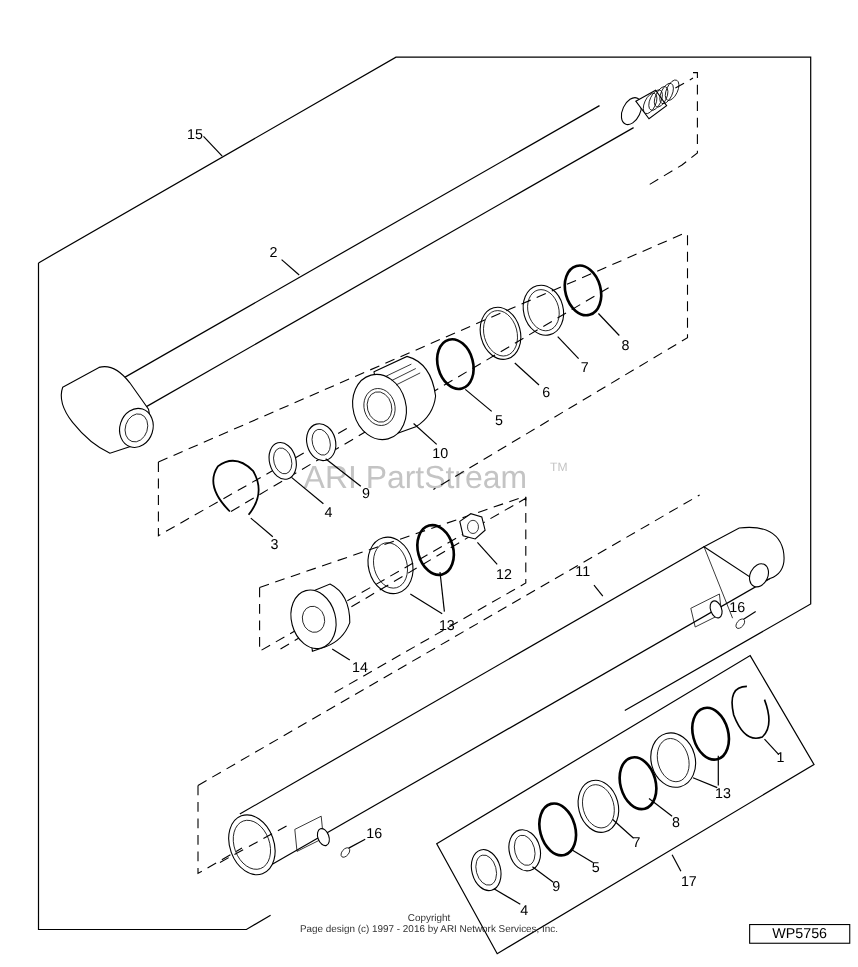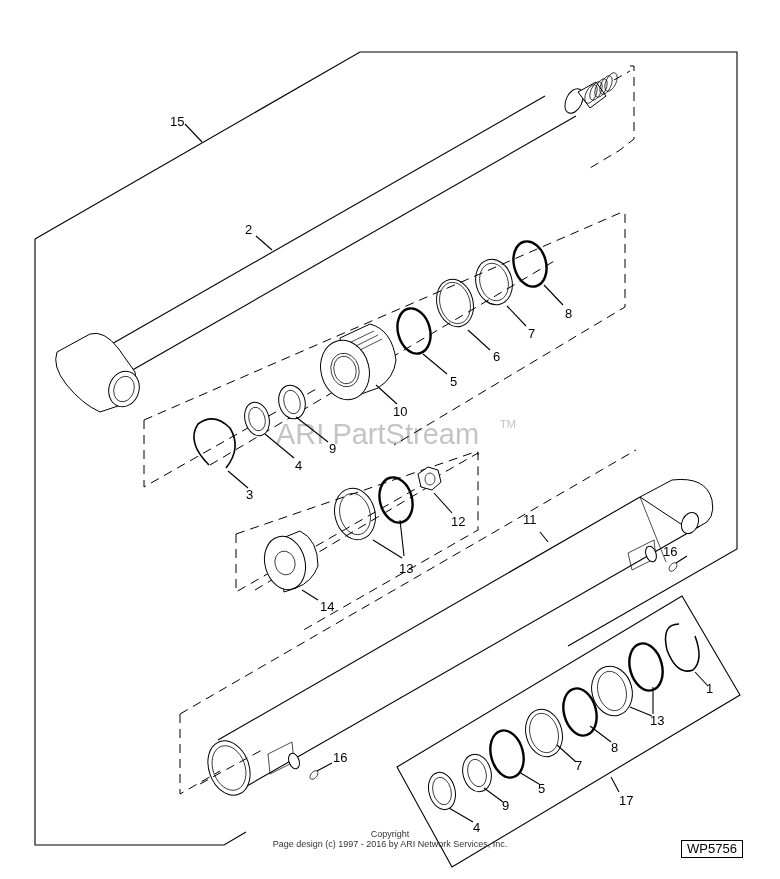--- a/index.html
+++ b/index.html
@@ -4,21 +4,21 @@
 <style>
   html, body { margin: 0; padding: 0; background: #ffffff; }
   body { width: 780px; height: 879px; position: relative; overflow: hidden; font-family: "Liberation Sans", sans-serif; }
   #diagram { position: absolute; left: 0; top: 0; width: 780px; height: 879px; }
   .callout { font-family: "Liberation Sans", sans-serif; font-size: 13px; fill: #000; }
   .watermark { font-family: "Liberation Sans", sans-serif; font-size: 29px; fill: #c4c4c4; }
   .tm { font-family: "Liberation Sans", sans-serif; font-size: 11px; fill: #c4c4c4; }
   .copyright { position: absolute; left: 0; width: 780px; text-align: center; font-size: 9px; color: #333; line-height: 10px; }
   .copyright.l1 { top: 829px; }
   .copyright.l2 { top: 839px; }
-  .code-box { position: absolute; left: 681px; top: 840px; border: 1px solid #000; padding: 0 5px; font-size: 13px; line-height: 16px; color: #000; background: #fff; }
+  .code-box { position: absolute; left: 681px; top: 840px; border: 1px solid #000; padding: 0 20px; font-size: 13px; line-height: 16px; color: #000; background: #fff; }
   .ln { stroke: #000; stroke-width: 1.1; fill: none; }
   .dash { stroke: #000; stroke-width: 1; fill: none; stroke-dasharray: 9 6; }
   .part { stroke: #000; stroke-width: 1; fill: #fff; }
   .thin { stroke: #000; stroke-width: 0.7; fill: none; }
   .oring { stroke: #000; stroke-width: 2.4; fill: none; }
 </style>
 </head>
 <body>
 
 <svg id="diagram" viewBox="0 0 780 879" xmlns="http://www.w3.org/2000/svg">

